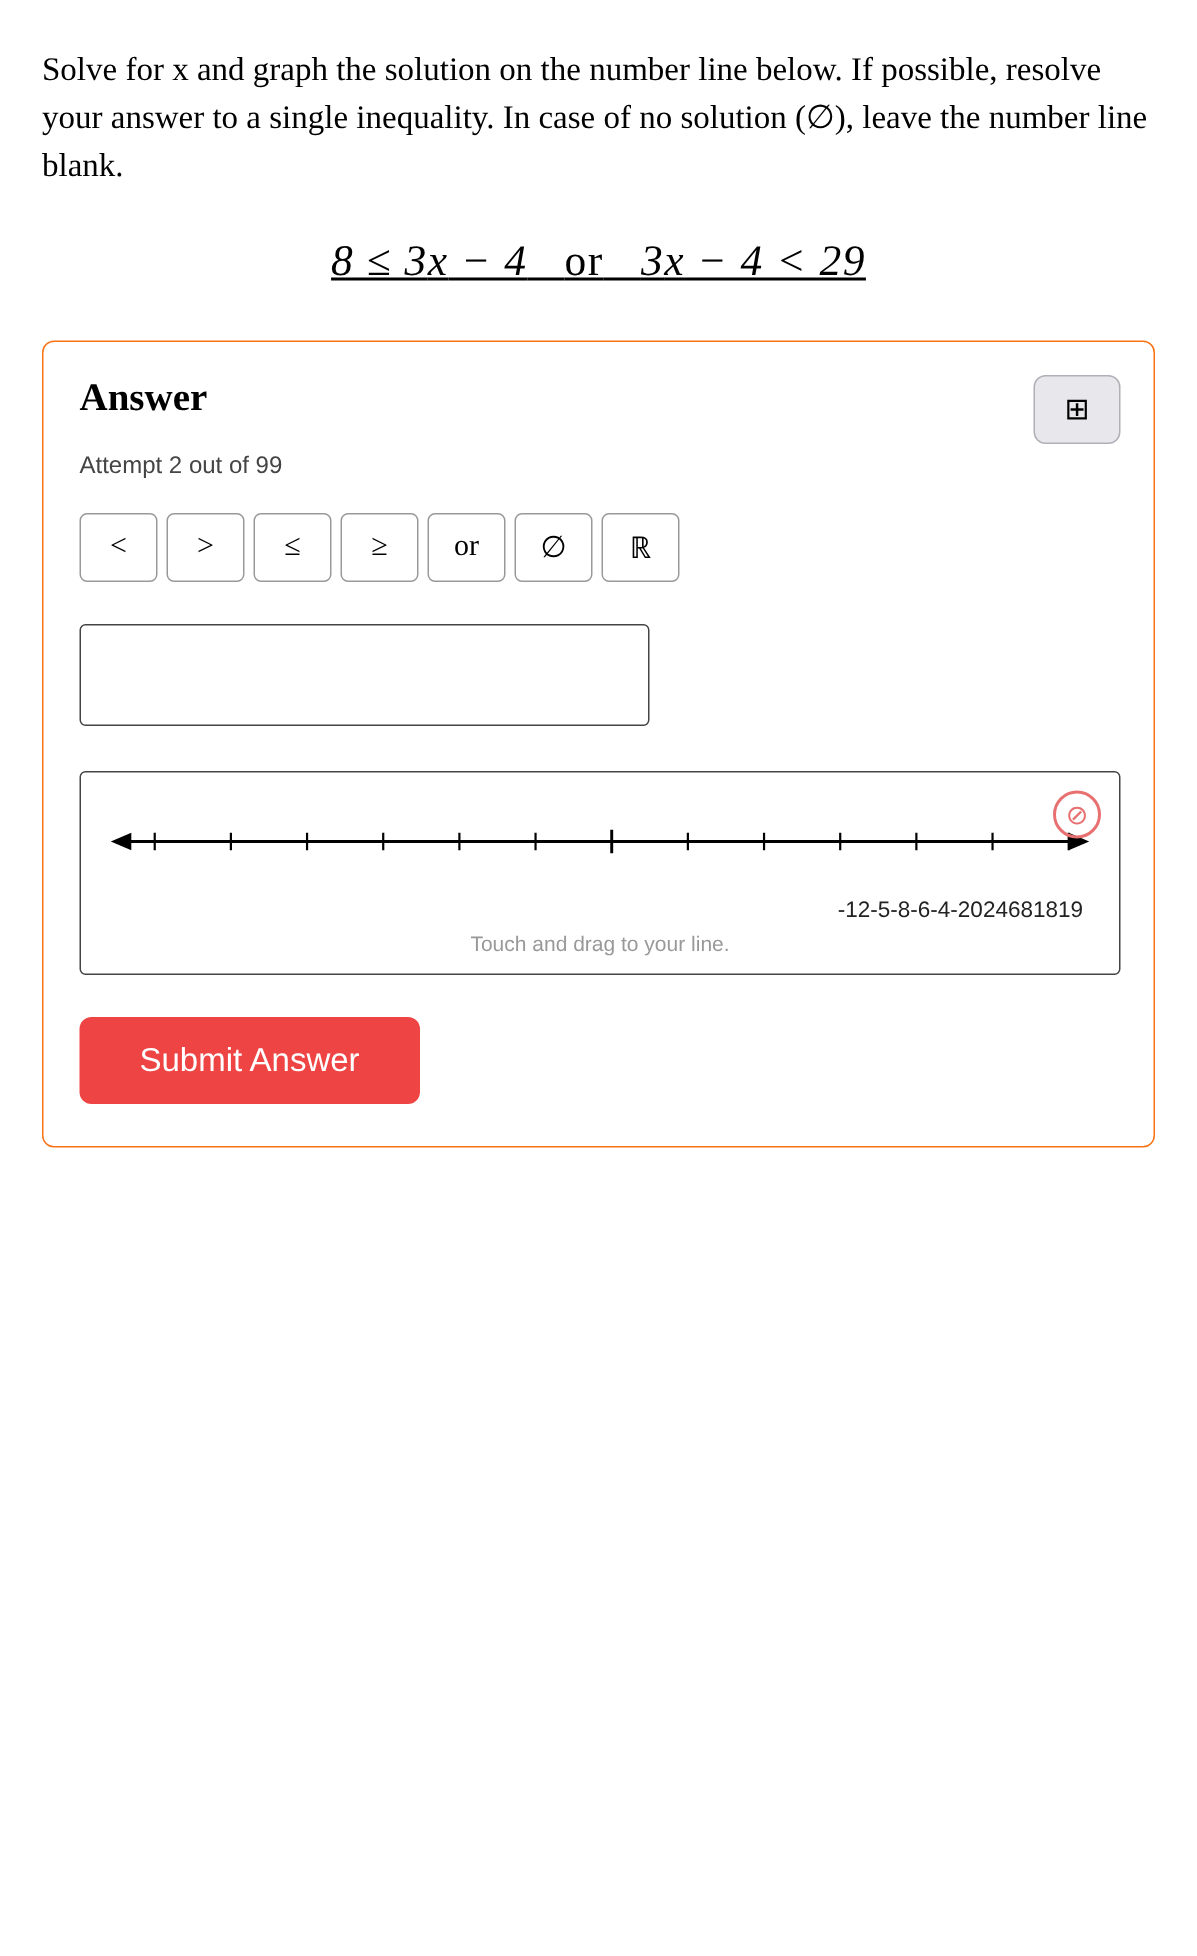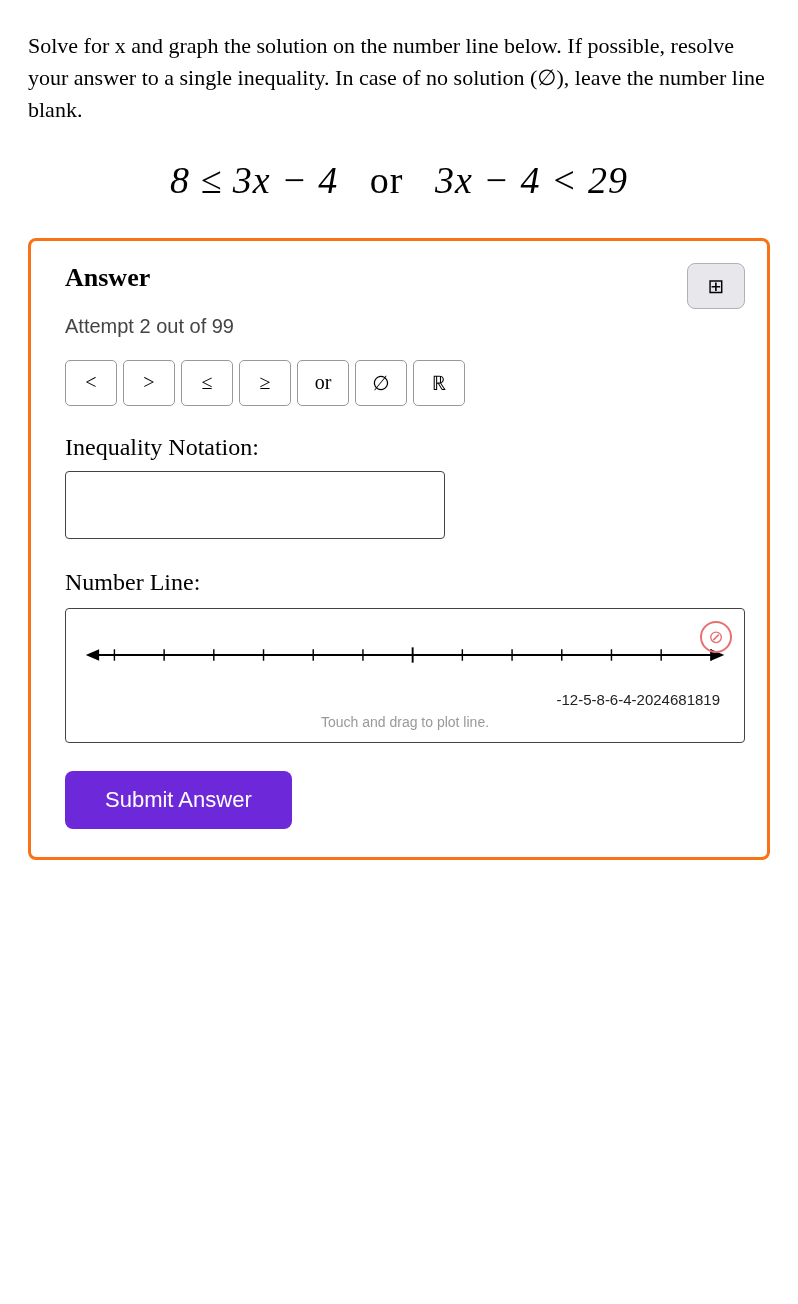--- a/index.html
+++ b/index.html
@@ -13,35 +13,36 @@
       color: #000;
     }
 
     .problem-text {
       font-size: 22px;
       line-height: 1.45;
       margin-bottom: 32px;
     }
 
     .equation-line {
-      font-size: 38px;
+      font-size: 29px;
       text-align: center;
       margin-bottom: 36px;
       font-style: italic;
       letter-spacing: 1px;
+      text-decoration: underline;
     }
 
     .equation-line .no-italic {
       font-style: normal;
     }
 
     .answer-section {
-      border: 3px solid #f97316;
+      border: 1px solid #f97316;
       border-radius: 8px;
-      padding: 22px 22px 28px 34px;
+      padding: 22px 22px 28px 24px;
       position: relative;
     }
 
     .answer-header {
       display: flex;
       justify-content: space-between;
       align-items: flex-start;
       margin-bottom: 6px;
     }
 
@@ -59,21 +60,21 @@
       width: 58px;
       height: 46px;
       display: flex;
       align-items: center;
       justify-content: center;
       cursor: pointer;
       font-size: 20px;
     }
 
     .attempt-text {
-      font-size: 20px;
+      font-size: 16px;
       color: #444;
       font-family: Arial, sans-serif;
       font-style: normal;
       margin-bottom: 22px;
     }
 
     .symbol-buttons {
       display: flex;
       gap: 6px;
       margin-bottom: 28px;
@@ -158,21 +159,21 @@
 
     .nl-touch-hint {
       text-align: center;
       font-size: 14px;
       color: #999;
       font-family: Arial, sans-serif;
       margin-top: 6px;
     }
 
     .submit-button {
-      background: #6d28d9;
+      background: #ef4444;
       color: #fff;
       border: none;
       border-radius: 8px;
       font-size: 22px;
       font-family: Arial, sans-serif;
       padding: 16px 40px;
       cursor: pointer;
       display: block;
     }
   </style>
@@ -199,24 +200,22 @@
   <div class="symbol-buttons">
     <button class="sym-btn">&lt;</button>
     <button class="sym-btn">&gt;</button>
     <button class="sym-btn">≤</button>
     <button class="sym-btn">≥</button>
     <button class="sym-btn">or</button>
     <button class="sym-btn">∅</button>
     <button class="sym-btn">ℝ</button>
   </div>
 
-  <div class="inequality-label">Inequality Notation:</div>
   <input type="text" class="inequality-input" placeholder="" value="" style="">
 
-  <div class="number-line-label">Number Line:</div>
 
   <div class="number-line-container">
 
     <div class="reset-icon" title="Reset">⊘</div>
 
     <div class="number-line-svg-wrapper">
       <svg width="100%" height="44" viewBox="0 0 680 44" preserveAspectRatio="xMidYMid meet">
 
         <line x1="16" y1="22" x2="664" y2="22" stroke="#000" stroke-width="2.2"></line>
 
@@ -249,18 +248,18 @@
       <span>-2</span>
       <span>0</span>
       <span>2</span>
       <span>4</span>
       <span>6</span>
       <span>8</span>
       <span>18</span>
       <span>19</span>
     </div>
 
-    <div class="nl-touch-hint">Touch and drag to plot line.</div>
+    <div class="nl-touch-hint">Touch and drag to your line.</div>
   </div>
 
   <button class="submit-button">Submit Answer</button>
 
 </div>
 
 </body></html>

